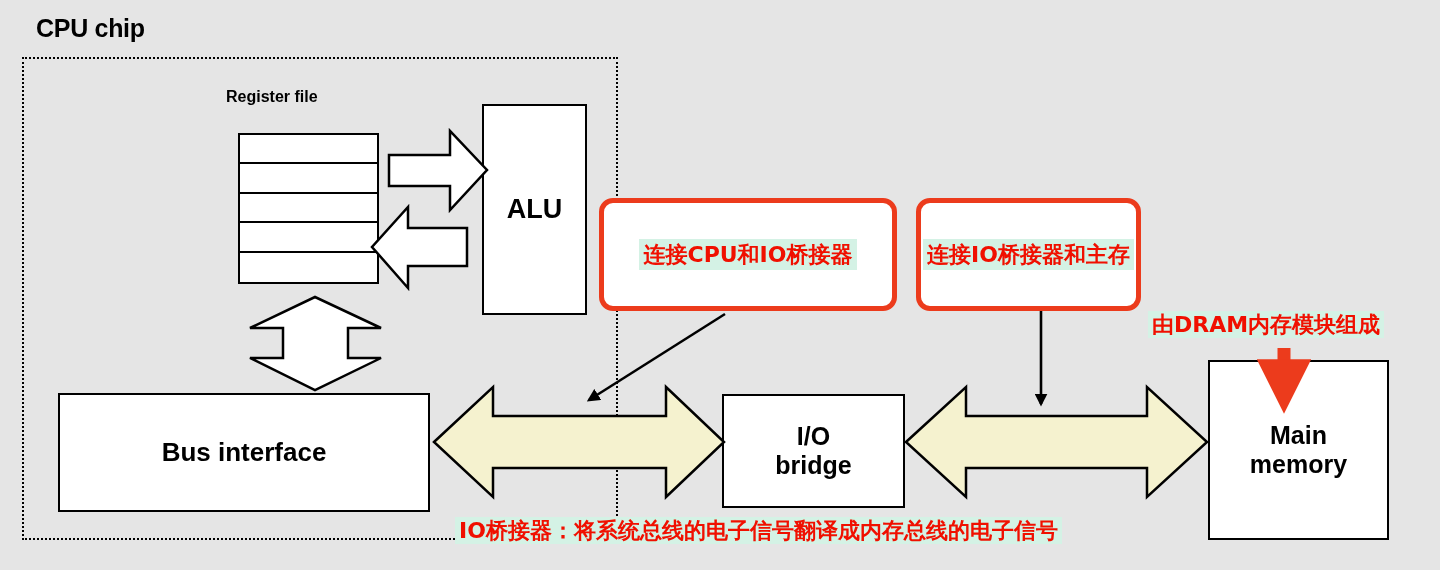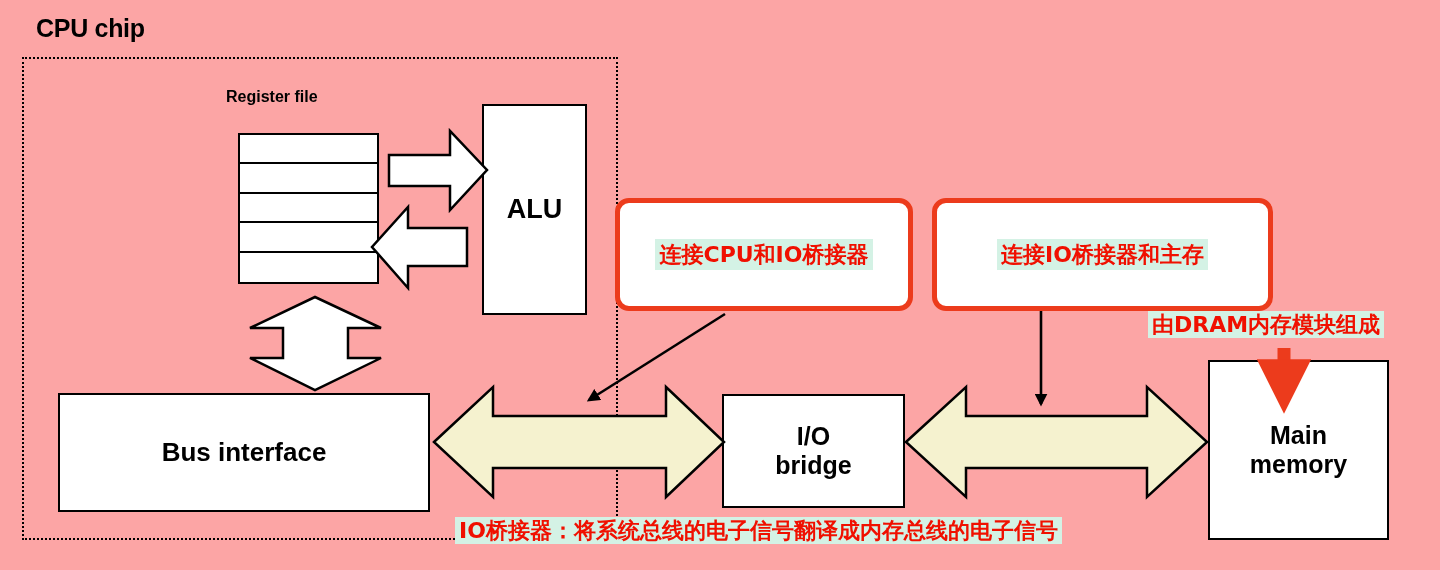--- a/index.html
+++ b/index.html
@@ -7,21 +7,21 @@
     padding: 0;
     background: #ffffff;
   }
   body {
     font-family: "Liberation Sans", "DejaVu Sans", sans-serif;
   }
   #canvas {
     position: relative;
     width: 1440px;
     height: 570px;
-    background: #fca5a5;
+    background: #e5e5e5;
     overflow: hidden;
   }
   .abs { position: absolute; }
 
   
   #cpu-chip-label {
     left: 36px; top: 14px;
     font-size: 25px;
     font-weight: bold;
     color: #000000;
@@ -109,24 +109,23 @@
   
   .red-callout {
     border: 5px solid #ec3b1c;
     border-radius: 14px;
     background: #ffffff;
     box-sizing: border-box;
     display: flex;
     flex-direction: column;
     align-items: center;
     justify-content: center;
-    margin-left: 16px;
   }
   #system-bus-callout { left: 599px; top: 198px; width: 298px; height: 113px; }
-  #memory-bus-callout { left: 916px; top: 198px; width: 341px; height: 113px; }
+  #memory-bus-callout { left: 916px; top: 198px; width: 225px; height: 113px; }
 
   .cn-hl {
     background: #d4f2e5;
     color: #f01000;
     font-size: 22px;
     font-weight: bold;
     line-height: 1.35;
     padding: 1px 4px;
     white-space: nowrap;
     font-family: "DejaVu Sans", "Liberation Sans", sans-serif;

